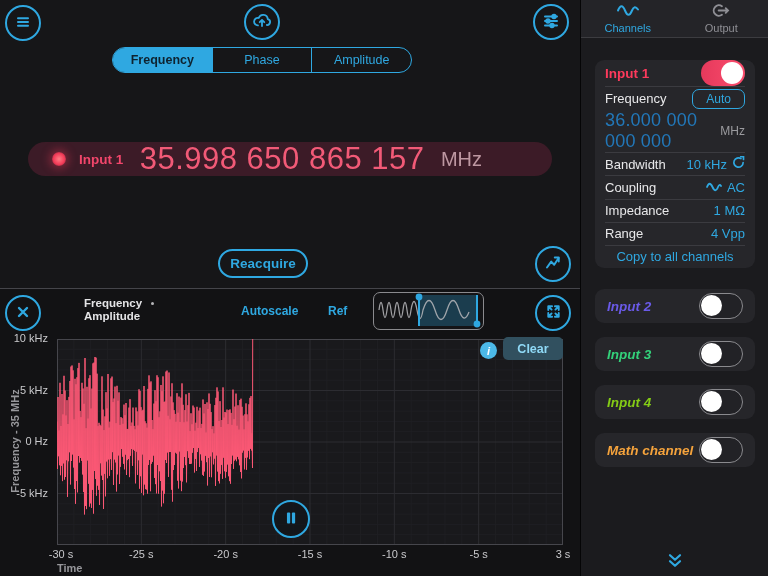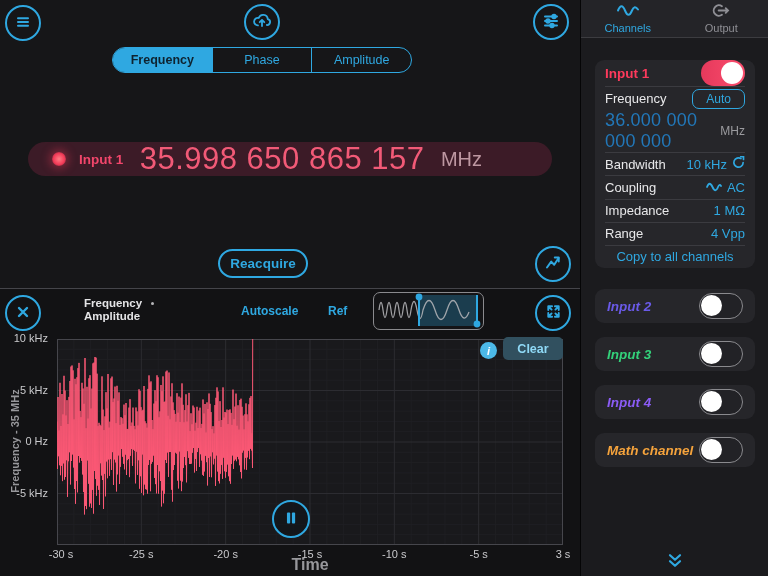--- a/index.html
+++ b/index.html
@@ -61,22 +61,22 @@
   .pause-btn { position:absolute; left:215px; top:161px; width:38px; height:38px; border-radius:50%;
     border:2.5px solid #2fa8e1; background:rgba(14,20,26,.55); cursor:pointer;
     display:flex; align-items:center; justify-content:center; }
 
   .y-ticks { position:absolute; left:0; top:50px; width:53px; height:206px; }
   .y-ticks span { position:absolute; right:5px; color:#c9c9cc; font-size:11px; white-space:nowrap; }
   .x-ticks { position:absolute; left:57px; top:259px; width:506px; height:14px; }
   .x-ticks span { position:absolute; transform:translateX(-50%); color:#c9c9cc; font-size:11px; white-space:nowrap; }
   .ylabel { position:absolute; width:206px; left:-88px; top:146px; transform:rotate(-90deg);
     text-align:center; color:#97979b; font-size:11px; font-weight:bold; }
-  .xlabel { position:absolute; left:57px; top:267px; width:506px; text-align:center;
-    color:#97979b; font-size:16px; font-weight:bold; }
+  .xlabel { position:absolute; left:57px; top:273px; width:506px; text-align:left;
+    color:#97979b; font-size:11px; font-weight:bold; }
 
   
   .side-tabs { height:38px; background:#242428; border-bottom:1px solid #3c3c40; display:flex; }
   .side-tab { flex:1; border:none; background:none; cursor:pointer; display:flex;
     flex-direction:column; align-items:center; justify-content:center; gap:2px;
     color:#8f8f95; font-size:11px; font-family:inherit; }
   .side-tab svg { stroke:currentColor; fill:none; stroke-width:2; stroke-linecap:round; }
   .side-tab.active { color:#2fa8e1; }
 
   .card { position:absolute; left:14px; width:160px; background:#26262a; border-radius:9px; }
@@ -384,21 +384,21 @@
           <div class="knob"></div>
         </div>
     </div>
     <div class="card ch" style="top:337px">
       <span class="ch-label" style="color: rgb(51, 209, 122);">Input 3</span>
       <div class="toggle off">
           <div class="knob"></div>
         </div>
     </div>
     <div class="card ch" style="top:385px">
-      <span class="ch-label" style="color: #8b5cf6;">Input 4</span>
+      <span class="ch-label" style="color: #84cc16;">Input 4</span>
       <div class="toggle off">
           <div class="knob"></div>
         </div>
     </div>
     <div class="card ch" style="top:433px">
       <span class="ch-label" style="color: rgb(245, 163, 60);">Math channel</span>
       <div class="toggle off">
           <div class="knob"></div>
         </div>
     </div>

